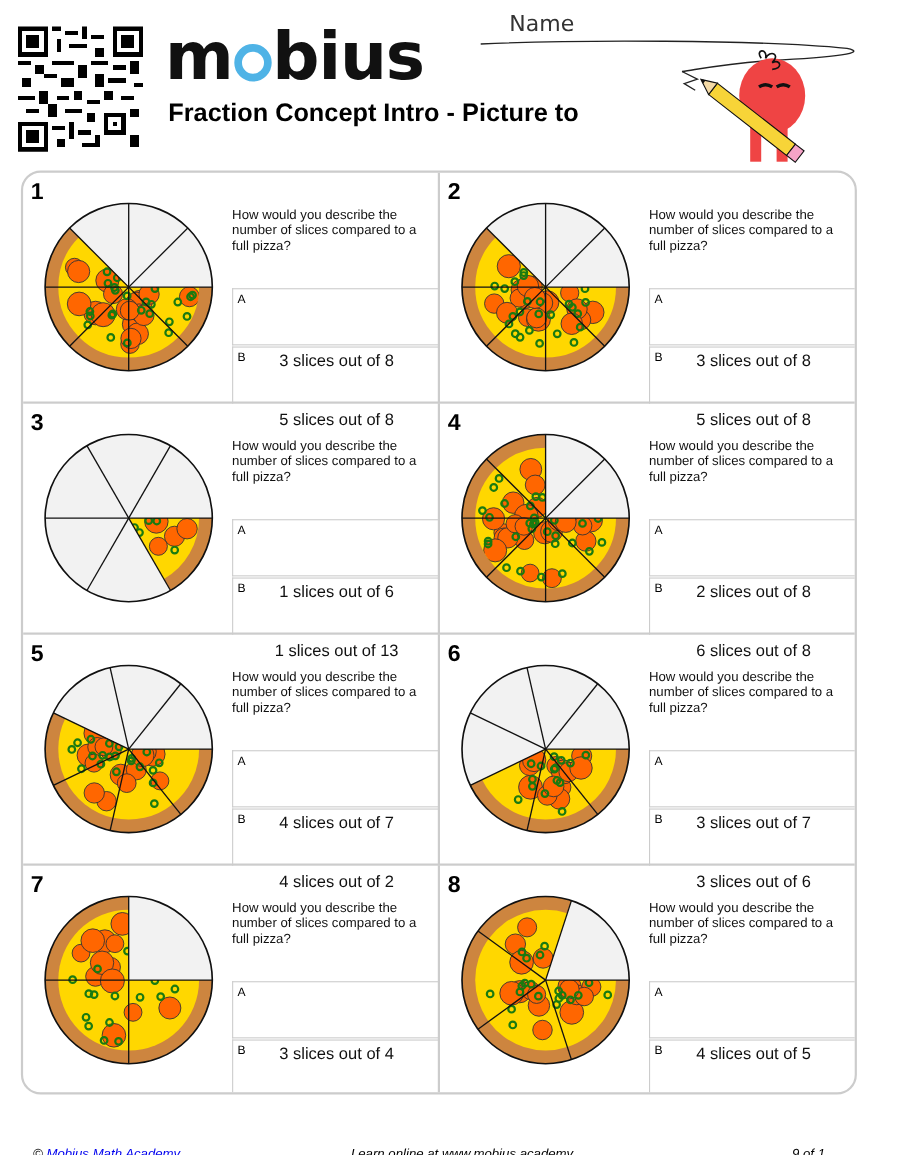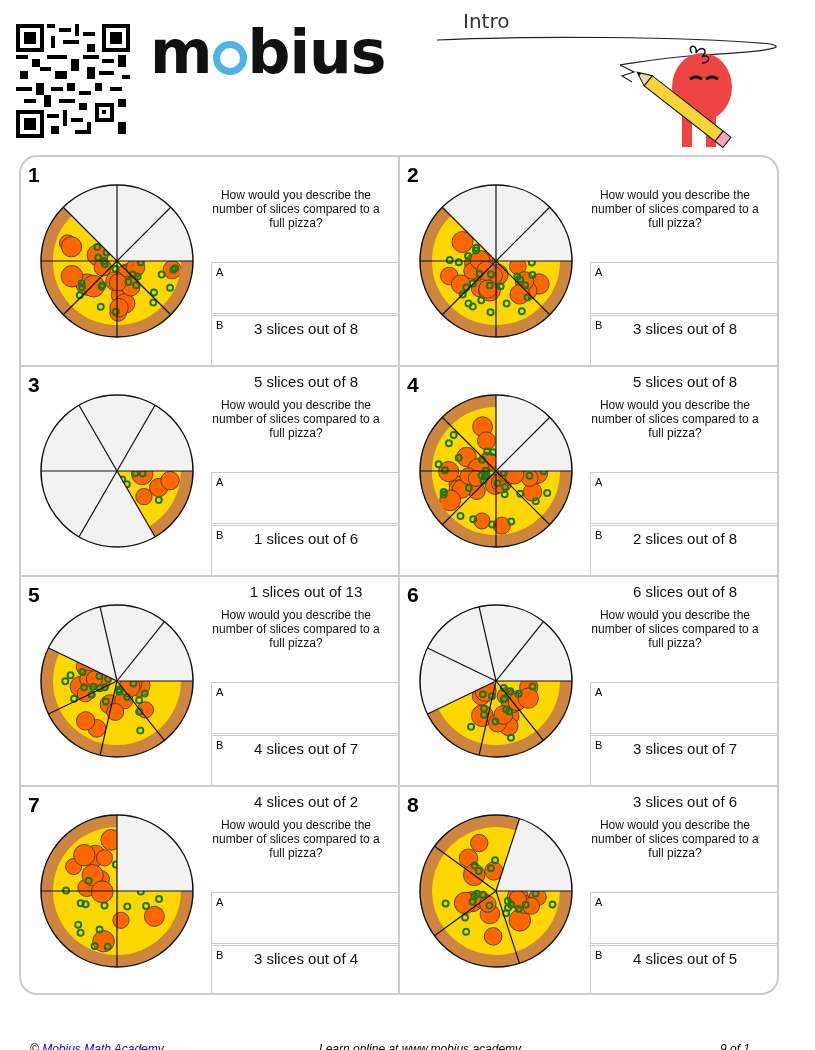--- a/index.html
+++ b/index.html
@@ -10,21 +10,21 @@
   .title{position:absolute;left:153px;top:88px;font-size:23px;font-weight:bold;line-height:29px;width:430px;}
   .name-label{position:absolute;left:463px;top:9px;font-family:"DejaVu Sans",sans-serif;font-size:20px;color:#333;}
   .name-line{position:absolute;left:0;top:0;}
   .mascot{position:absolute;left:610px;top:45px;}
   .sheet{position:absolute;left:19px;top:155px;width:760px;height:840px;border:2px solid #ccc;border-radius:18px;box-sizing:border-box;overflow:hidden;}
   .cell{position:absolute;width:379px;height:210px;box-sizing:border-box;}
   .cell.vr{border-right:2px solid #ccc;}
   .cell.hb{border-bottom:2px solid #ccc;}
   .num{position:absolute;left:7px;top:6px;font-size:21px;font-weight:bold;}
   .pizza{position:absolute;left:18px;top:26px;width:156px;height:156px;}
-  .q{position:absolute;left:190px;top:31px;width:170px;text-align:center;font-size:12px;line-height:14px;color:#111;}
+  .q{position:absolute;left:190px;top:31px;width:170px;text-align:left;font-size:12px;line-height:14px;color:#111;}
   .opt{position:absolute;left:190px;width:189px;height:52px;border:1px solid #ccc;border-right:none;box-sizing:border-box;}
   .opt.a{top:105px;}
   .opt.b{top:158px;border-bottom:none;}
   .opt .lt{position:absolute;left:4px;top:3px;font-size:11px;}
   .opt .tx{position:absolute;left:0;right:0;top:16px;text-align:center;font-size:15px;color:#111;margin-top:41px;}
   .footer{position:absolute;top:1042px;font-size:12px;font-style:italic;}
   .footer a{color:#0000ee;text-decoration:underline;}
 </style>
 </head>
 <body>
@@ -82,23 +82,24 @@
       <rect x="9" y="26" width="2" height="2"></rect>
       <rect x="15" y="27" width="4" height="1"></rect>
       <rect x="26" y="25" width="2" height="3"></rect>
       <rect x="18" y="25" width="1" height="2"></rect>
   </g>
 </svg>
 
 <div class="logo"><span>m</span><span class="o"></span><span>bius</span></div>
 
 <div class="title">
+  <div>Fraction Concept Intro - Picture to</div>
 </div>
 
-<div class="name-label">Intro</div>
+<div class="name-label">Name</div>
 <svg class="name-line" width="815" height="160" style="pointer-events:none">
   <path d="M437 40 C 520 36, 690 36, 770 44 C 790 48, 760 52, 700 55 C 660 58, 640 62, 620 65" fill="none" stroke="#222" stroke-width="1.2"></path>
   <path d="M620 65 l14 7 l-12 4 l10 6" fill="none" stroke="#222" stroke-width="1.2"></path>
 </svg>
 
 <svg class="mascot" width="130" height="110" viewBox="0 0 130 110">
   <ellipse cx="92" cy="42" rx="30" ry="34" fill="#ef4444"></ellipse>
   <rect x="72" y="70" width="10" height="32" fill="#ef4444"></rect>
     <rect x="96" y="70" width="10" height="32" fill="#ef4444"></rect>
   <path d="M82 8 c-6 -8 6 -10 4 0 c 4 -8 14 -4 6 4 c 8 -4 10 6 0 6" fill="none" stroke="#111" stroke-width="1.5"></path>

